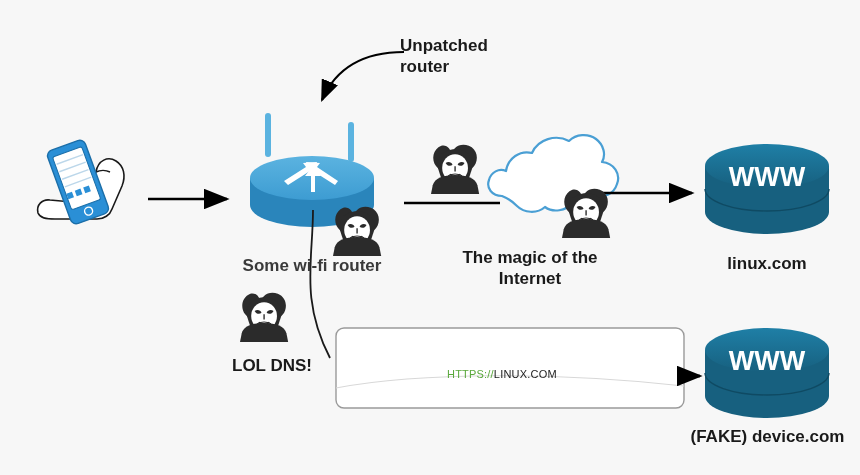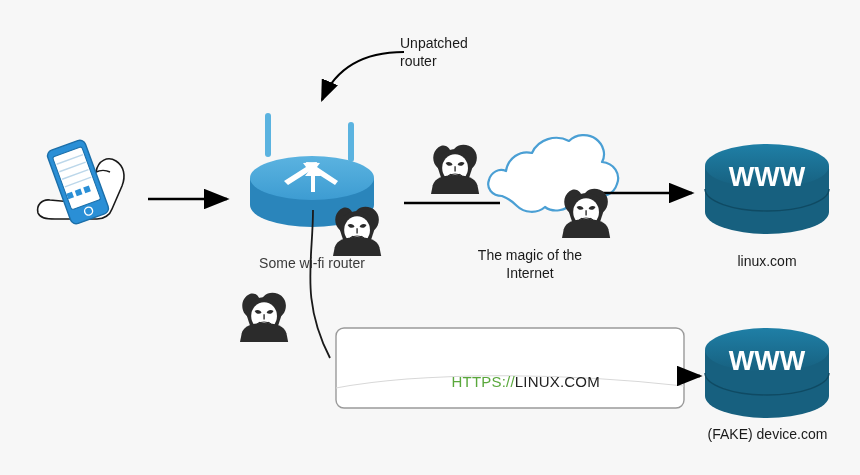--- a/index.html
+++ b/index.html
@@ -18,30 +18,31 @@
   .stage {
     position: absolute;
     left: 0; top: 0;
     width: 860px;
     height: 475px;
     background: #f7f7f7;
   }
   .abs { position: absolute; }
   .label {
     position: absolute;
-    font-size: 14px;
+    font-size: 17px;
     color: #1a1a1a;
     text-align: center;
     line-height: 1.25;
     white-space: pre-line;
+    font-weight: bold;
   }
   .label-muted { color: #3a3a3a; }
   .url-text {
     position: absolute;
-    font-size: 15px;
+    font-size: 11px;
     letter-spacing: 0.2px;
     white-space: pre;
   }
   .url-https { color: #5aa83c; }
   .url-rest { color: #222222; }
   svg { display: block; }
 </style>
 </head>
 <body>
 
@@ -221,20 +222,21 @@
 router</div>
 
 
   <div class="label" style="left:450px; top:247px; width:160px;">The magic of the
 Internet</div>
 
   <div class="label label-muted" style="left:232px; top:255px; width:160px;">Some wi-fi router</div>
 
   <div class="label" style="left:707px; top:253px; width:120px;">linux.com</div>
 
+  <div class="label" style="left:217px; top:355px; width:110px;">LOL DNS!</div>
 
   <div class="label" style="left:690px; top:426px; width:155px;">(FAKE) device.com</div>
 
   <div class="url-text" style="left:434px; top:356px;">
     <span class="url-https">HTTPS://</span><span class="url-rest">LINUX.COM</span>
   </div>
 
 </div>
 
 </body></html>

